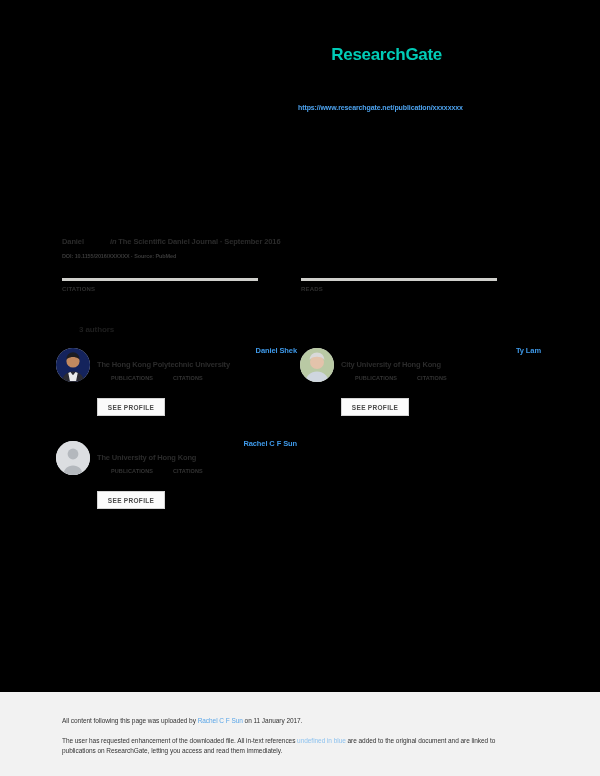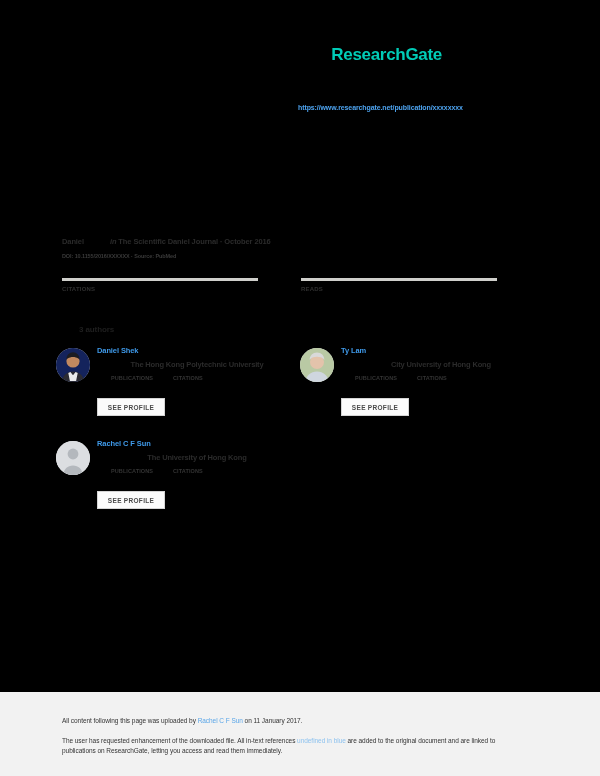--- a/index.html
+++ b/index.html
@@ -177,30 +177,30 @@
     top: 0;
     width: 200px;
   }
   .author-name {
     font-size: 7.5px;
     font-weight: bold;
     color: #3f9aea;
     letter-spacing: -0.1px;
     white-space: nowrap;
     filter: blur(0.3px);
+    text-align: right;
   }
   .author-affil {
     margin-top: 5px;
     font-size: 7.5px;
     font-weight: bold;
     color: #2b2b2b;
     letter-spacing: -0.15px;
     white-space: nowrap;
     filter: blur(0.3px);
-    text-align: center;
   }
   .author-stats {
     margin-top: 6px;
     margin-left: 14px;
     display: flex;
     gap: 20px;
   }
   .author-stat-label {
     font-size: 5.5px;
     font-weight: bold;
@@ -268,21 +268,21 @@
   <div class="title-redaction"></div>
 
   <div class="content">
 
     <div class="meta">
       <div class="meta-main">
         <span>Daniel</span>
         <em>in</em>
         <span>The Scientific Daniel Journal</span>
         <span>·</span>
-        <span>October 2016</span>
+        <span>September 2016</span>
       </div>
       <div class="meta-doi">DOI: 10.1155/2016/XXXXXX · Source: PubMed</div>
     </div>
 
     <div class="stats">
       <div class="stat-col">
         <div class="stat-rule"></div>
         <div class="stat-label">CITATIONS</div>
       </div>
       <div class="stat-col">

